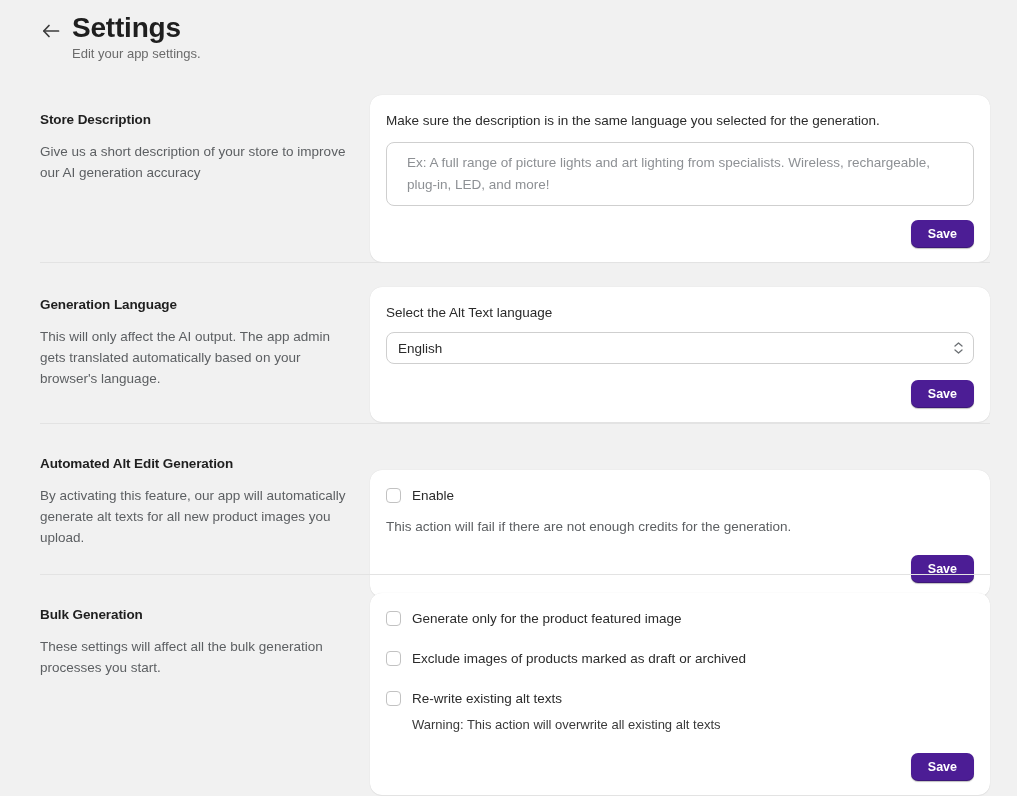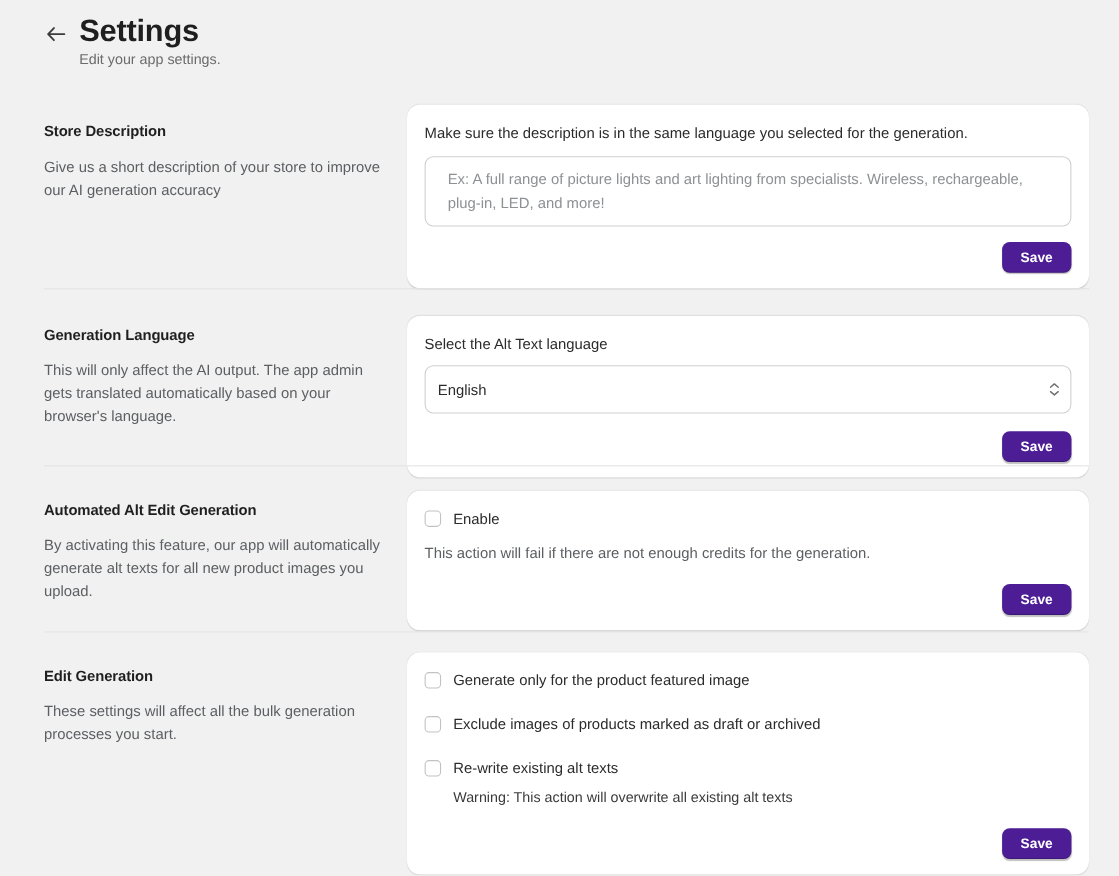--- a/index.html
+++ b/index.html
@@ -71,21 +71,21 @@
     min-height: 62px;
     cursor: text;
   }
   .textarea-ph {
     font-size: 13.5px; color: #8d9094; line-height: 22px;
   }
 
   
   .select-box {
     margin-top: 10px; position: relative;
-    height: 44px;
+    height: 32px;
     border: 1px solid #cfcfcf;
     border-radius: 8px;
     background: #fff;
     display: flex; align-items: center;
     padding: 0 30px 0 11px;
     cursor: pointer;
   }
   .select-value { font-size: 13.5px; color: #2b2b2b; }
   .select-chevrons {
     position: absolute; right: 10px; top: 50%; transform: translateY(-50%);
@@ -185,37 +185,37 @@
   </div>
 
   <div class="divider" style="top:423px;"></div>
 
   <div class="section" style="top:442px;">
     <div class="sec-left">
       <div class="sec-title">Automated Alt Edit Generation</div>
       <div class="sec-desc">By activating this feature, our app will automatically generate alt texts for all new product images you upload.</div>
     </div>
   </div>
-  <div class="card" style="top:446px;">
+  <div class="card" style="top:470px;">
     <div class="check-row">
       <span class="checkbox"></span>
       <span class="check-label">Enable</span>
     </div>
     <div class="spacer-12"></div>
     <div class="card-sublabel">This action will fail if there are not enough credits for the generation.</div>
     <div class="save-row" style="margin-top:19px;">
       <button class="save-btn">Save</button>
     </div>
   </div>
 
   <div class="divider" style="top:574px;"></div>
 
   <div class="section" style="top:593px;">
     <div class="sec-left">
-      <div class="sec-title">Edit Generation</div>
+      <div class="sec-title">Bulk Generation</div>
       <div class="sec-desc">These settings will affect all the bulk generation processes you start.</div>
     </div>
   </div>
   <div class="card" style="top:593px;">
     <div class="check-row">
       <span class="checkbox"></span>
       <span class="check-label">Generate only for the product featured image</span>
     </div>
     <div class="spacer-21"></div>
     <div class="check-row">

